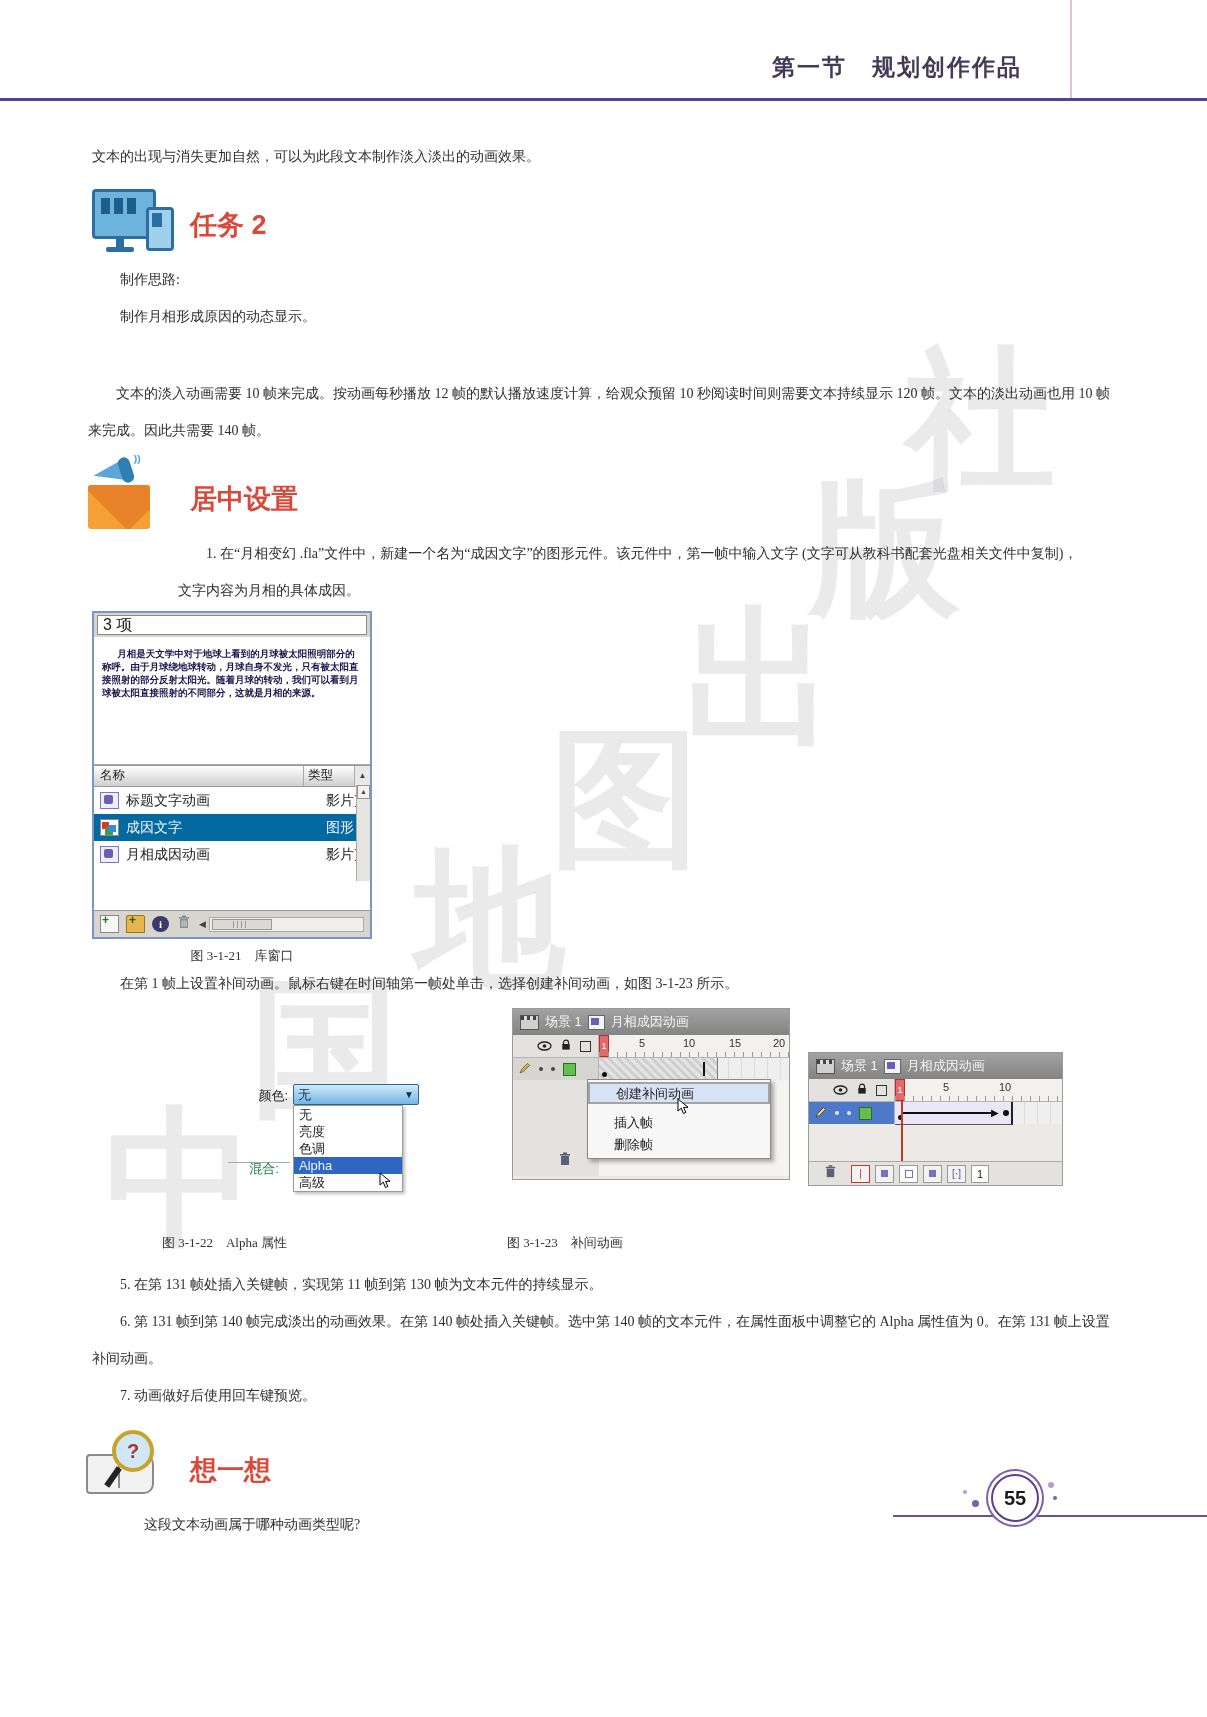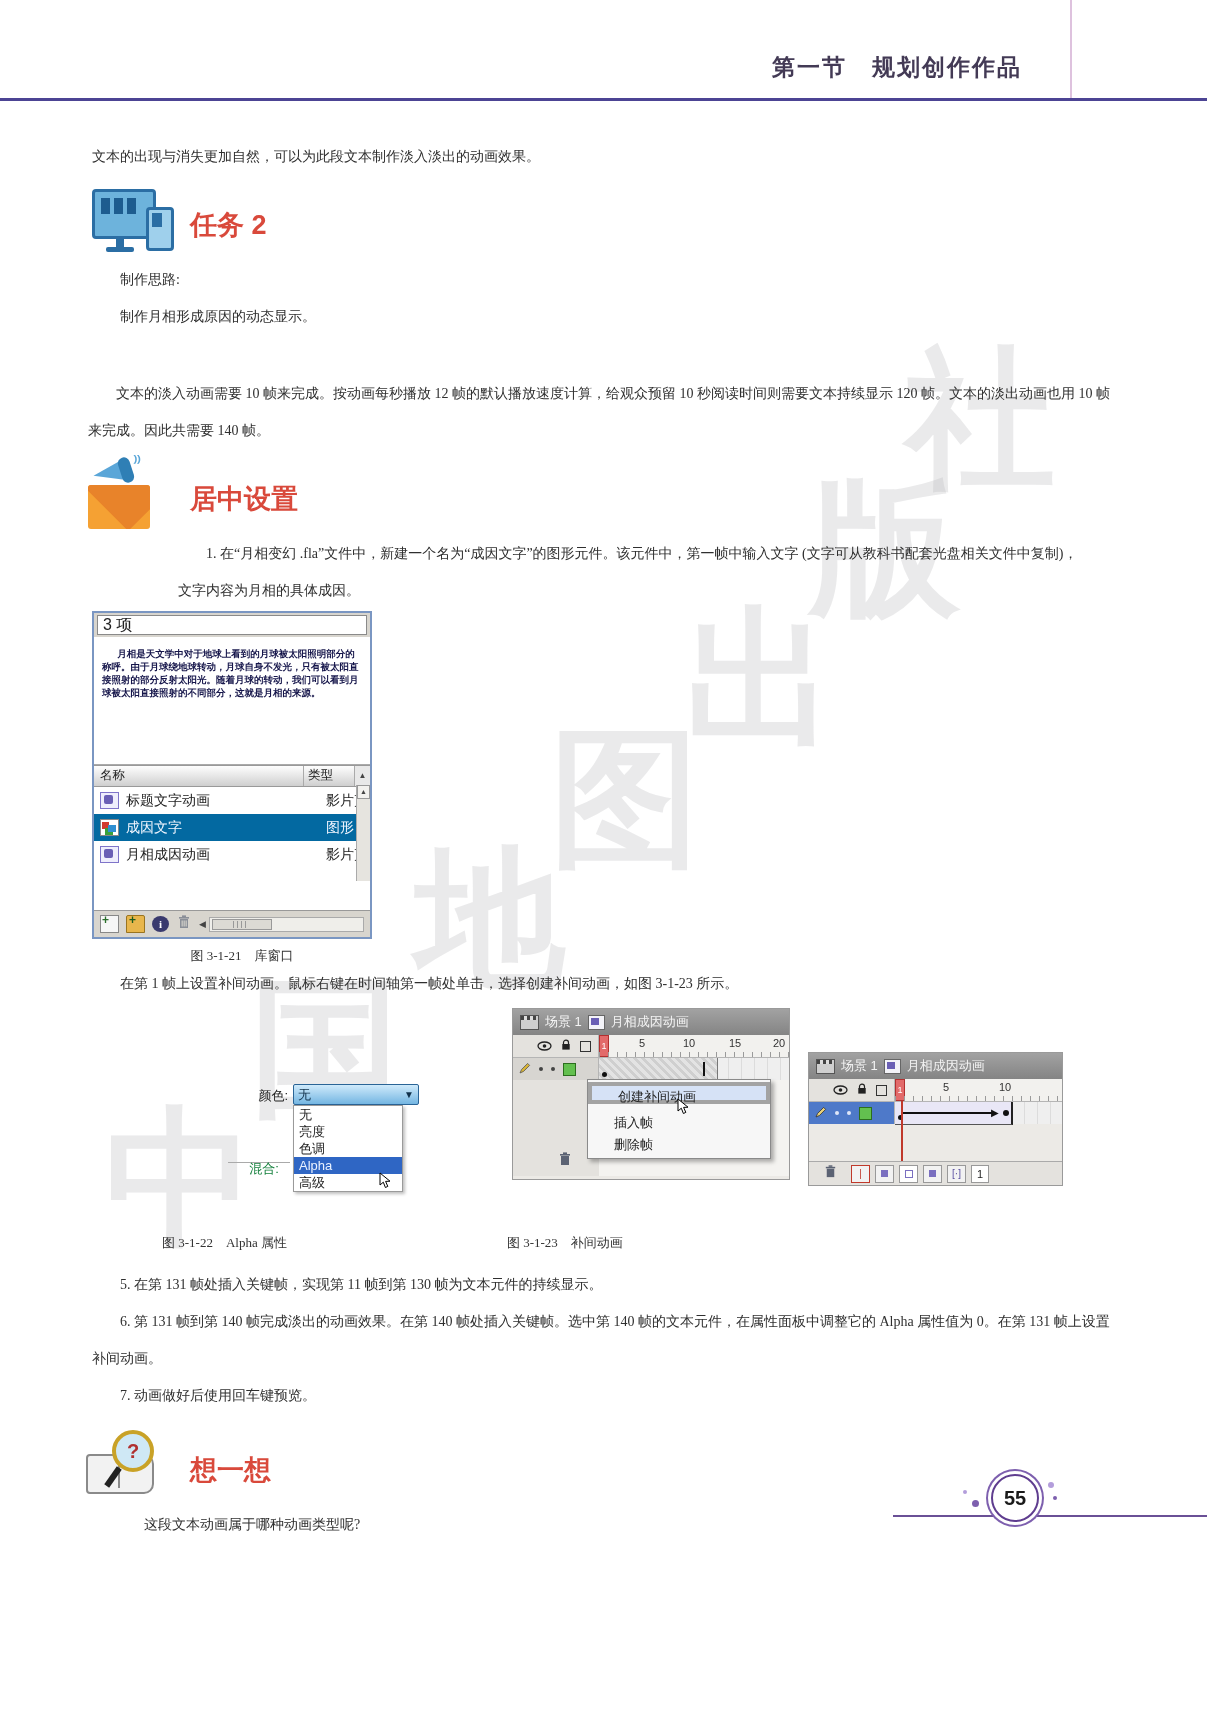--- a/index.html
+++ b/index.html
@@ -96,21 +96,21 @@
   .layer-left.sel{background:#4e79c9;}
   .dot{width:4px;height:4px;border-radius:50%;background:#444;}
   .layer-left.sel .dot{background:#dfe7f8;}
   .greensq{width:11px;height:11px;background:#63c04f;border:1px solid #2c6e1e;}
   .frames{flex:1;position:relative;background:repeating-linear-gradient(90deg,#efefef 0 12px,#dcdcdc 12px 13px);}
   .frames .hatch{position:absolute;left:0;top:0;height:100%;background:repeating-linear-gradient(45deg,#e3e3e3 0 3px,#cfcfcf 3px 6px);border-right:1px solid #777;}
   .frames .kf{position:absolute;top:14px;width:5px;height:5px;border-radius:50%;background:#111;}
   .tl-body{position:relative;flex:1;}
   .menu{position:absolute;left:74px;top:70px;width:182px;background:#f7f7f7;border:1px solid #8a8a8a;box-shadow:3px 3px 4px rgba(0,0,0,.3);font-size:13px;color:#222;padding:2px 0;}
   .menu .mi{height:22px;line-height:22px;padding-left:26px;}
-  .menu .mi.hl{background:#d6e2f6;border:4px solid #a3a3a3;box-sizing:border-box;}
+  .menu .mi.hl{background:#d6e2f6;border:2px solid #a3a3a3;box-sizing:border-box;font-family:Liberation Mono, monospace;}
   .menu .gap{height:8px;}
   .trash-slot{position:absolute;left:44px;bottom:5px;}
   .tl2 .tween{position:absolute;left:0;top:0;width:116px;height:100%;background:#e9e7f6;border-right:2px solid #222;border-bottom:1px solid #555;}
   .tl2 .tw-line{position:absolute;left:8px;top:10px;width:92px;height:1.5px;background:#111;}
   .tl2 .tw-arrow{position:absolute;left:96px;top:5px;font-size:10px;color:#111;}
   .tl2 .tw-dot1{position:absolute;left:3px;top:13px;width:5px;height:5px;border-radius:50%;background:#111;}
   .tl2 .tw-dot2{position:absolute;left:108px;top:8px;width:6px;height:6px;border-radius:50%;background:#111;}
   .redline{position:absolute;width:2px;background:#c0392b;}
   .tl2-tools{position:absolute;left:0;bottom:0;width:100%;height:24px;background:#e4e2de;border-top:1px solid #aaa;display:flex;align-items:center;gap:5px;padding-left:42px;box-sizing:border-box;}
   .mini-btn{width:17px;height:16px;background:#f2f2f2;border:1px solid #999;display:flex;align-items:center;justify-content:center;font-size:10px;color:#5a4fa0;}

